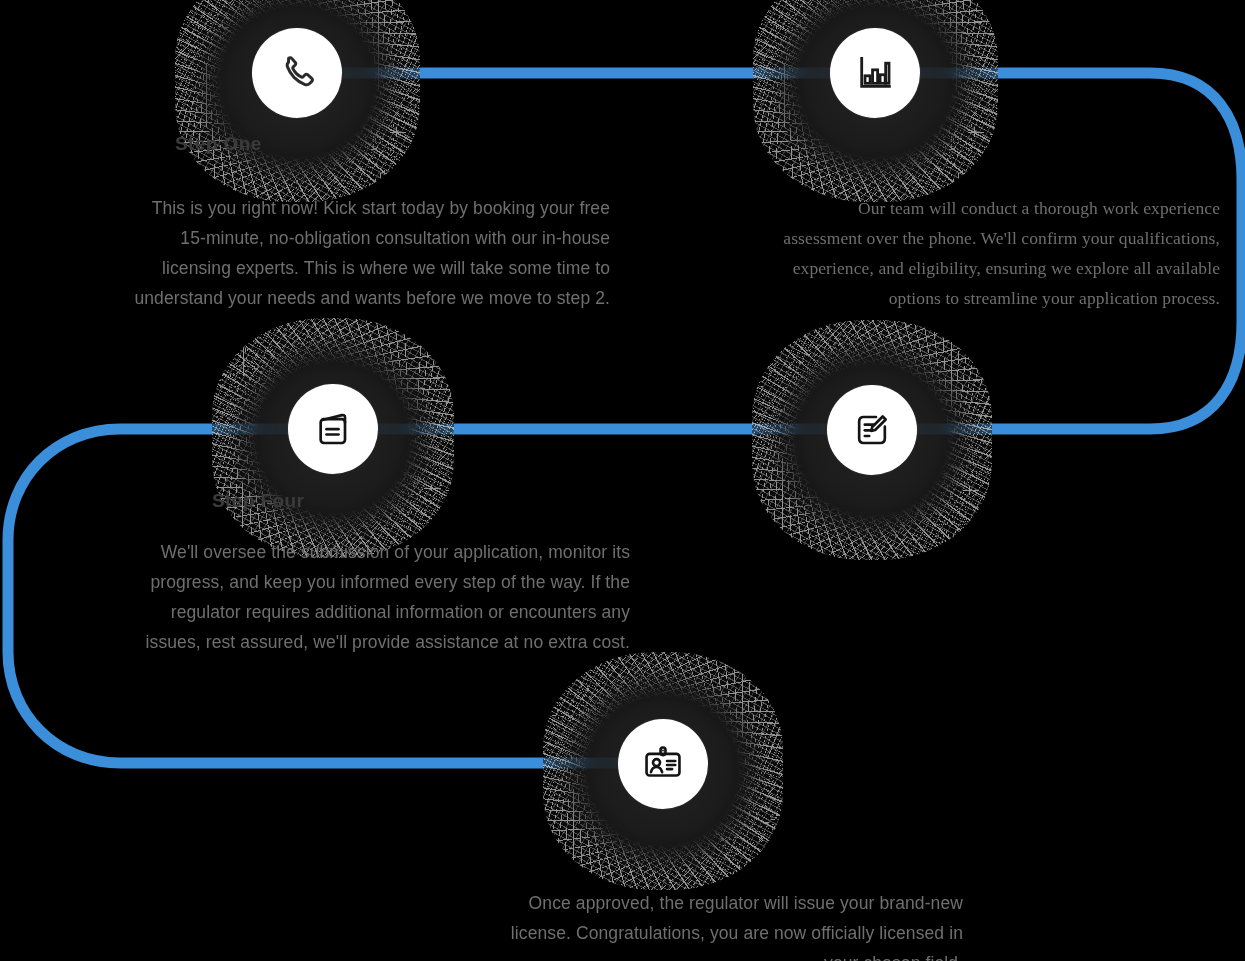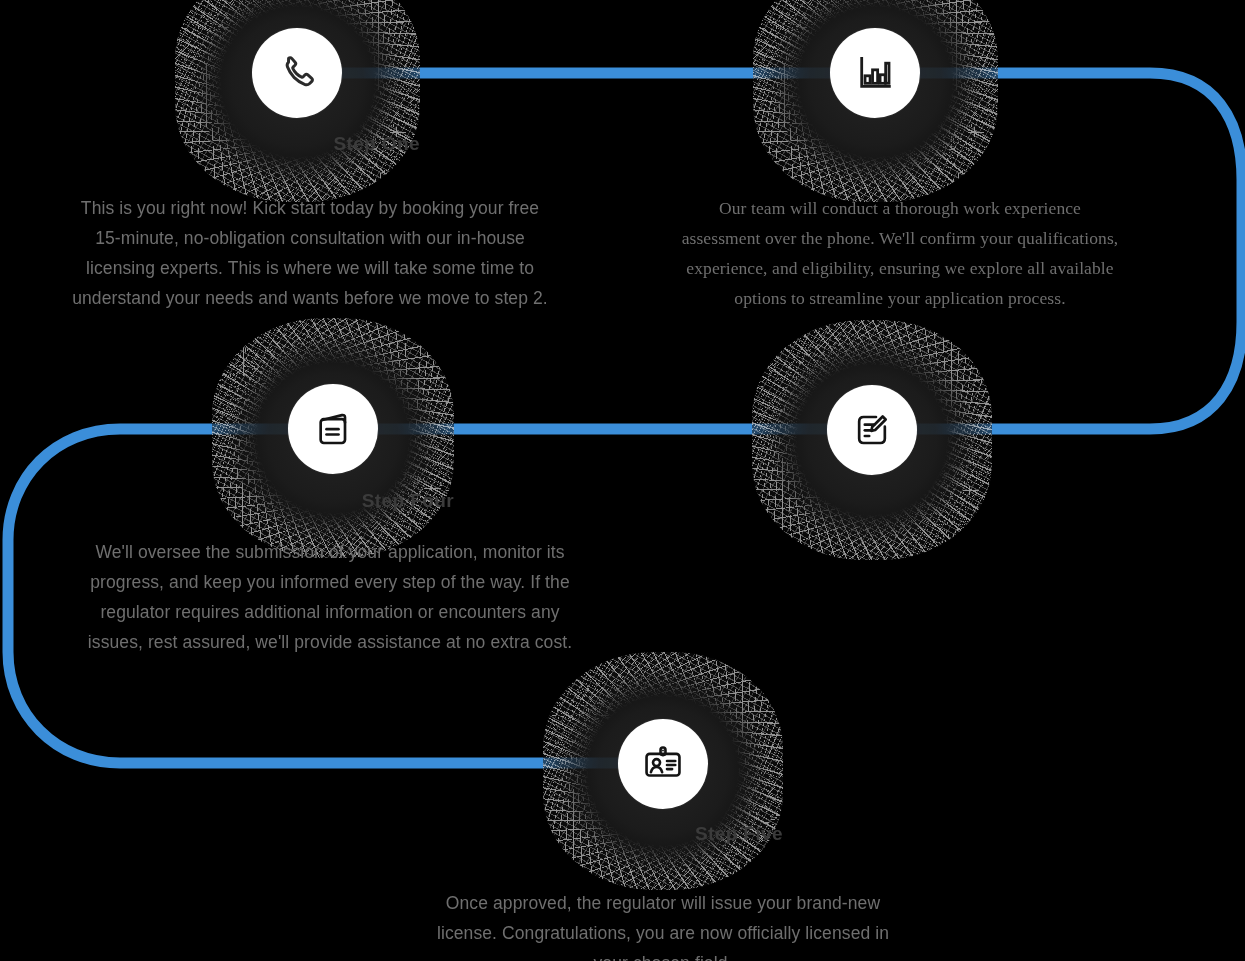--- a/index.html
+++ b/index.html
@@ -55,21 +55,21 @@
     -webkit-mask-image: radial-gradient(ellipse at 50% 50%, transparent 0%, transparent 44%, #000 62%, #000 80%, transparent 100%);
     mask-image: radial-gradient(ellipse at 50% 50%, transparent 0%, transparent 44%, #000 62%, #000 80%, transparent 100%);
     mix-blend-mode: screen;
   }
 
   
   .blob-heading {
     position: absolute;
     left: 0;
     right: 0;
-    text-align: right;
+    text-align: left;
     color: #3b3b3b;
     font-size: 19px;
     font-weight: 700;
     letter-spacing: .4px;
     z-index: 3;
     user-select: none;
   }
 
   
   .icon-badge {
@@ -85,21 +85,21 @@
     box-shadow: 0 0 0 1px rgba(255,255,255,0.04);
   }
   .icon-badge svg { display: block; }
 
   
   .step-text {
     position: absolute;
     color: #6f6f6f;
     font-size: 17.5px;
     line-height: 30px;
-    text-align: center;
+    text-align: right;
     z-index: 4;
     white-space: pre-line;
     letter-spacing: .1px;
   }
 </style>
 </head>
 <body>
 
 <div id="root">
 
@@ -175,21 +175,20 @@
         <path d="M19.7 10.0 L19.7 17.1 C19.7 18.8 18.6 19.8 17.0 19.8 L7.0 19.8 C5.4 19.8 4.3 18.8 4.3 17.1 L4.3 6.9 C4.3 5.2 5.4 4.2 7.0 4.2 L14.4 4.2"></path>
         <path d="M7.7 8.8 L13.3 8.8"></path>
         <path d="M7.7 12.2 L11.6 12.2"></path>
         <path d="M7.7 15.6 L10.3 15.6"></path>
         <path d="M18.4 3.9 L20.2 5.7 L13.9 12.0 L11.6 12.5 L12.1 10.2 Z"></path>
       </svg>
     </span>
   </div>
 
   <div class="blob" style="left:543px; top:652px; width:240px; height:238px;"></div>
-  <div class="blob-heading" style="left:543px; width:240px; top:823px;">Step Five</div>
   <div class="icon-badge" style="left:618px; top:719px;">
     <span>
       <svg width="42" height="42" viewBox="0 0 24 24" fill="none" stroke="#141414" stroke-width="1.5" stroke-linecap="round" stroke-linejoin="round">
         <rect x="2.6" y="6.2" width="18.8" height="12.4" rx="1.8"></rect>
         <rect x="10.6" y="2.6" width="2.8" height="4.3" rx="1.3"></rect>
         <circle cx="12" cy="4.3" r="0.55" fill="#141414" stroke="none"></circle>
         <circle cx="8.3" cy="11.2" r="2.0"></circle>
         <path d="M5.1 16.7 C5.6 14.6 6.8 13.7 8.3 13.7 C9.8 13.7 11.0 14.6 11.5 16.7"></path>
         <path d="M14.3 10.3 L19.0 10.3"></path>
         <path d="M14.3 12.6 L19.0 12.6"></path>

